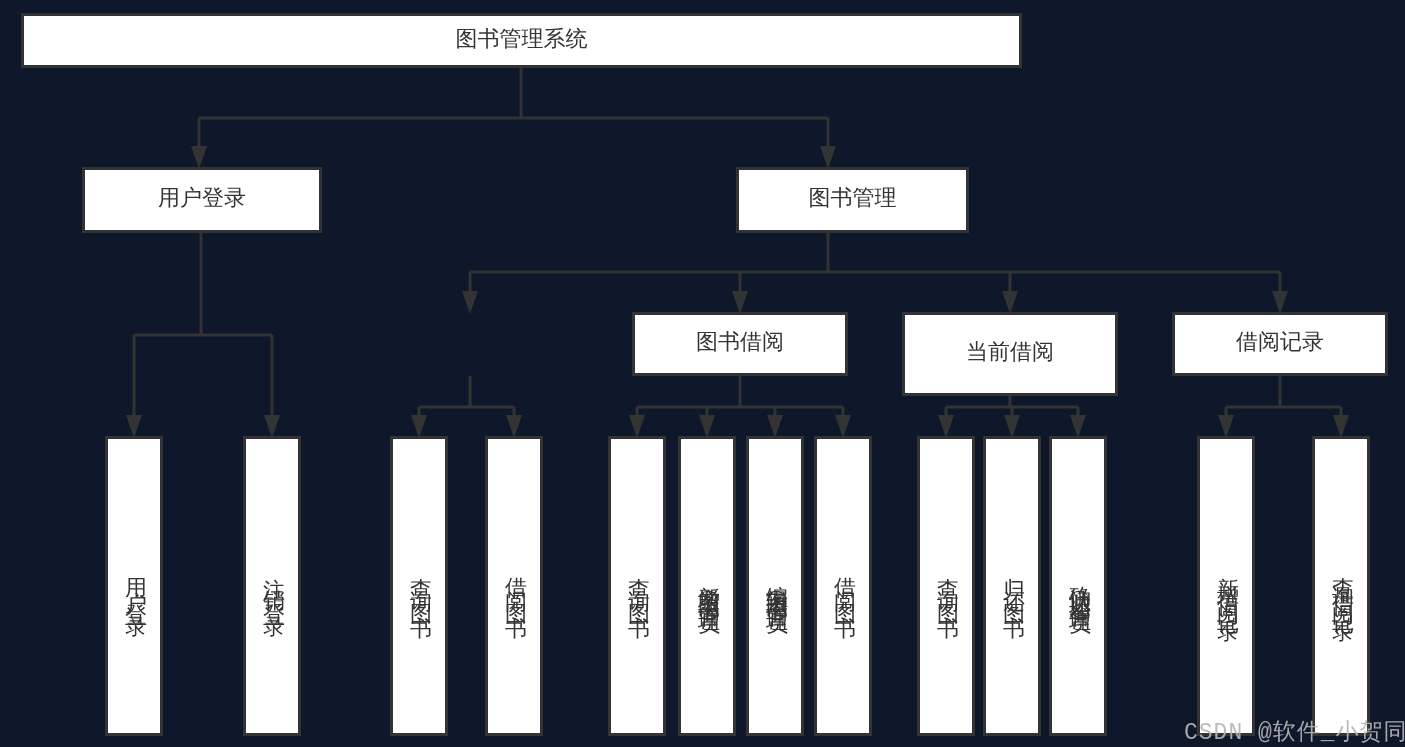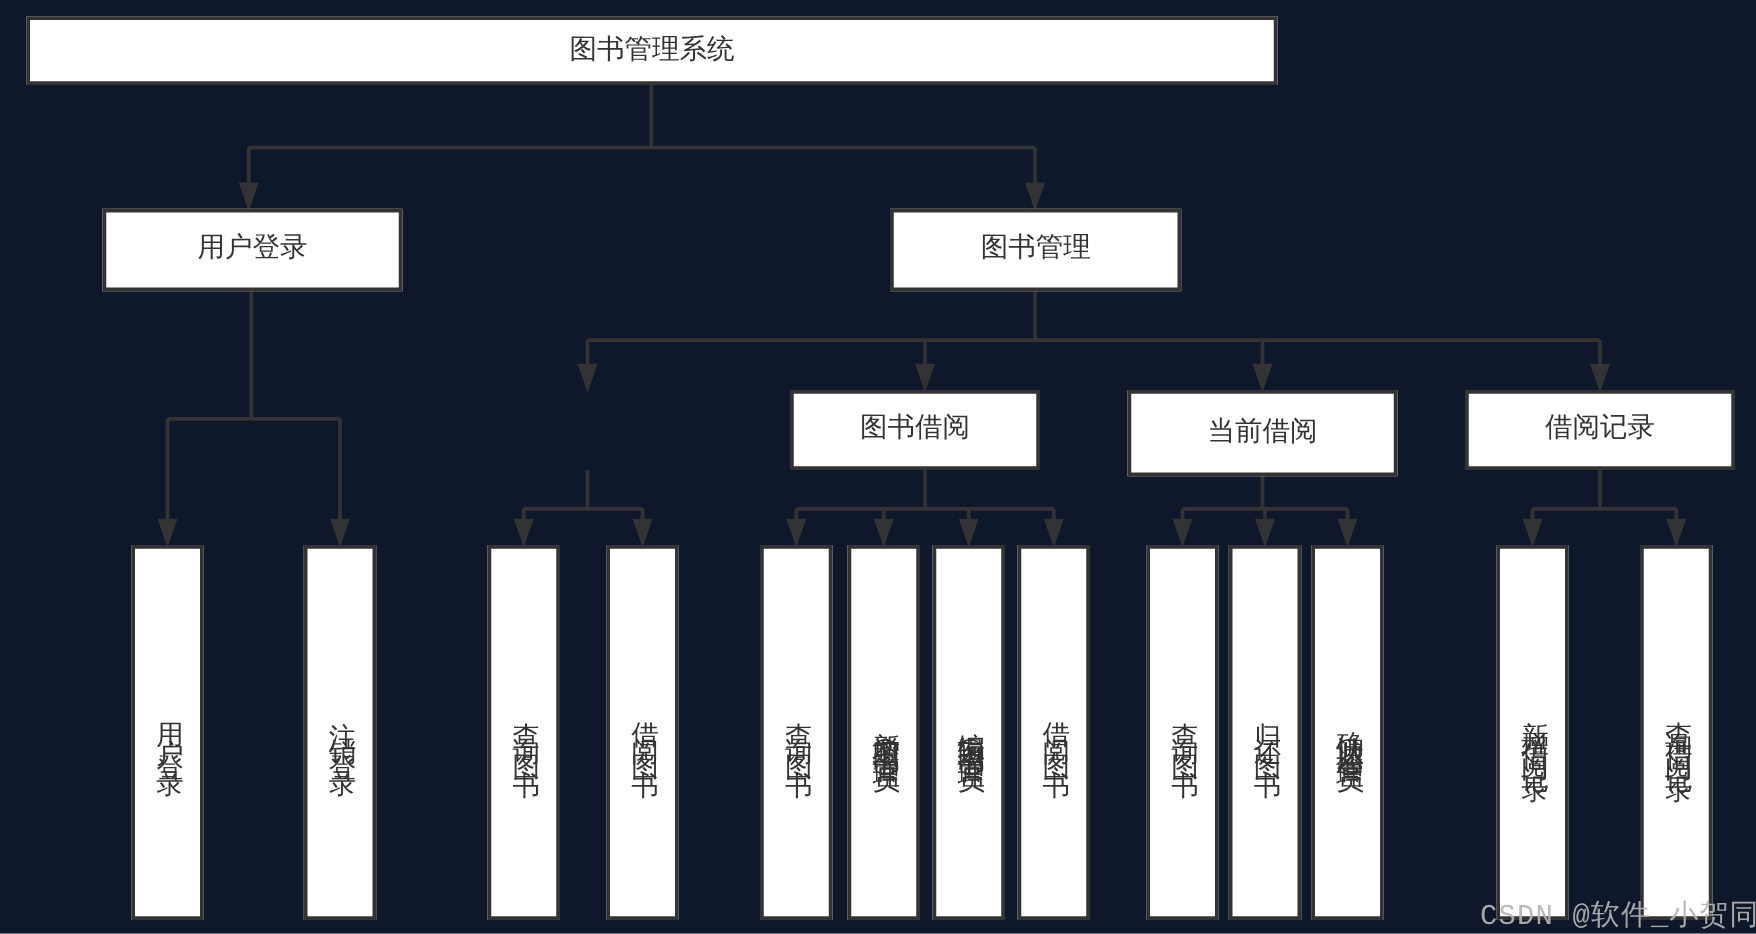--- a/index.html
+++ b/index.html
@@ -96,28 +96,28 @@
     </g>
   </svg>
 
   <div class="node h" style="left:21px;top:13px;width:1001px;height:55px;">
     <span>图书管理系统</span>
   </div>
 
   <div class="node h" style="left:82px;top:167px;width:240px;height:66px;">
     <span>用户登录</span>
   </div>
-  <div class="node h" style="left:712px;top:167px;width:233px;height:66px;">
+  <div class="node h" style="left:736px;top:167px;width:233px;height:66px;">
     <span>图书管理</span>
   </div>
 
-  <div class="node h" style="left:632px;top:312px;width:200px;height:64px;">
+  <div class="node h" style="left:632px;top:312px;width:216px;height:64px;">
     <span>图书借阅</span>
   </div>
-  <div class="node h" style="left:902px;top:312px;width:216px;height:69px;">
+  <div class="node h" style="left:902px;top:312px;width:216px;height:84px;">
     <span>当前借阅</span>
   </div>
   <div class="node h" style="left:1172px;top:312px;width:216px;height:64px;">
     <span>借阅记录</span>
   </div>
 
   <div class="node v sp4" style="left:105px;top:436px;width:58px;height:300px;">
     <span>用户登录</span>
   </div>
   <div class="node v sp4" style="left:243px;top:436px;width:58px;height:300px;">

